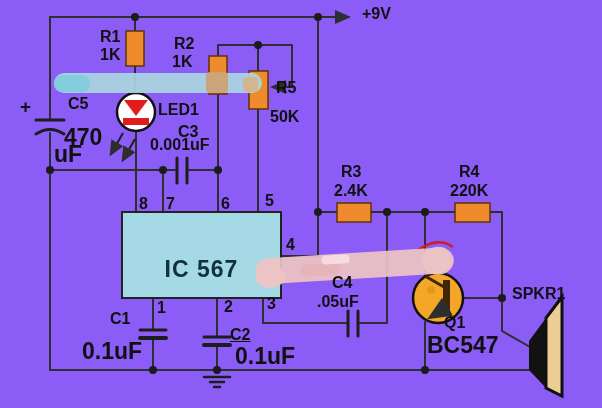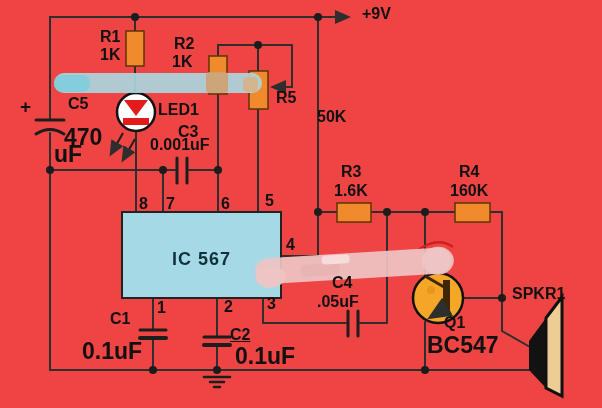--- a/index.html
+++ b/index.html
@@ -1,31 +1,31 @@
 <!DOCTYPE html>
 <html><head>
 <meta charset="utf-8">
 <style>
   html,body{margin:0;padding:0;}
   #stage{
     position:relative;width:602px;height:408px;overflow:hidden;
-    background:#ef4444;
+    background:#8b5cf6;
     font-family:"Liberation Sans","DejaVu Sans",sans-serif;
   }
   #schematic{position:absolute;left:0;top:0;}
   .lbl{
     position:absolute;color:#111;font-weight:bold;font-size:16px;
     line-height:1;white-space:nowrap;
   }
   .pin{font-size:16px;}
   .big{font-size:23px;}
   .ic-label{
-    position:absolute;left:122px;top:204px;width:159px;height:110px;
+    position:absolute;left:122px;top:214px;width:159px;height:110px;
     display:flex;align-items:center;justify-content:center;
-    font-weight:bold;font-size:18px;letter-spacing:1px;color:#10303a;
+    font-weight:bold;font-size:23px;letter-spacing:1px;color:#10303a;
   }
   .watermark{
     position:absolute;left:321px;top:350px;
     font-size:40px;font-weight:bold;letter-spacing:2px;
     color:rgba(255,255,255,0.06);
     -webkit-text-stroke:2px rgba(148,154,160,0.8);
     text-stroke:2px rgba(148,154,160,0.8);
   }
 </style>
 </head>
@@ -178,38 +178,38 @@
   </svg>
 
   <div class="lbl" style="left:362px;top:6px;">+9V</div>
 
   <div class="lbl" style="left:100px;top:29px;">R1</div>
   <div class="lbl" style="left:100px;top:47px;">1K</div>
 
   <div class="lbl" style="left:174px;top:36px;">R2</div>
   <div class="lbl" style="left:172px;top:54px;">1K</div>
 
-  <div class="lbl" style="left:276px;top:90px;">R5</div>
-  <div class="lbl" style="left:270px;top:109px;margin-left:47px;">50K</div>
+  <div class="lbl" style="left:276px;top:80px;">R5</div>
+  <div class="lbl" style="left:270px;top:109px;">50K</div>
 
   <div class="lbl" style="left:20px;top:97px;font-size:19px;">+</div>
   <div class="lbl" style="left:68px;top:96px;">C5</div>
   <div class="lbl big" style="left:64px;top:126px;">470</div>
   <div class="lbl big" style="left:54px;top:143px;">uF</div>
 
   <div class="lbl" style="left:158px;top:102px;">LED1</div>
 
   <div class="lbl" style="left:178px;top:124px;">C3</div>
   <div class="lbl" style="left:150px;top:137px;">0.001uF</div>
 
   <div class="lbl" style="left:341px;top:164px;">R3</div>
-  <div class="lbl" style="left:334px;top:183px;">1.6K</div>
+  <div class="lbl" style="left:334px;top:183px;">2.4K</div>
 
   <div class="lbl" style="left:459px;top:164px;">R4</div>
-  <div class="lbl" style="left:450px;top:183px;">160K</div>
+  <div class="lbl" style="left:450px;top:183px;">220K</div>
 
   <div class="lbl" style="left:332px;top:275px;">C4</div>
   <div class="lbl" style="left:317px;top:294px;">.05uF</div>
 
   <div class="lbl" style="left:444px;top:315px;">Q1</div>
   <div class="lbl big" style="left:427px;top:334px;">BC547</div>
 
   <div class="lbl" style="left:512px;top:286px;">SPKR1</div>
 
   <div class="lbl" style="left:110px;top:311px;">C1</div>

